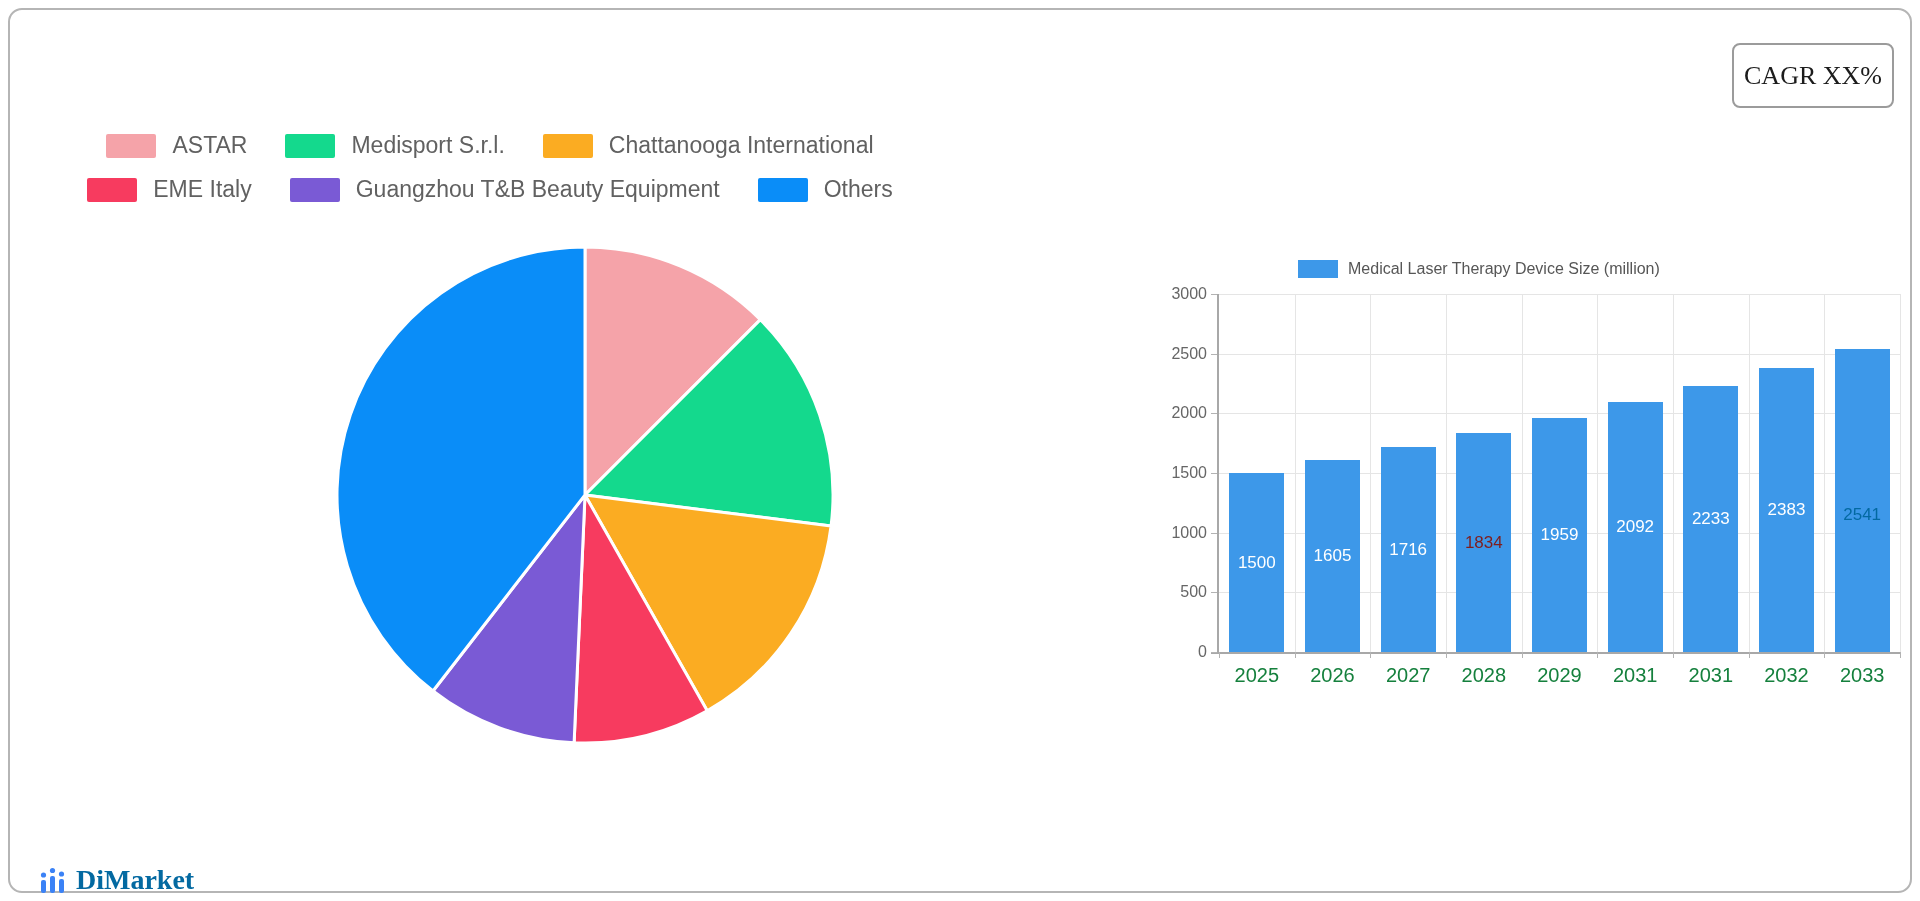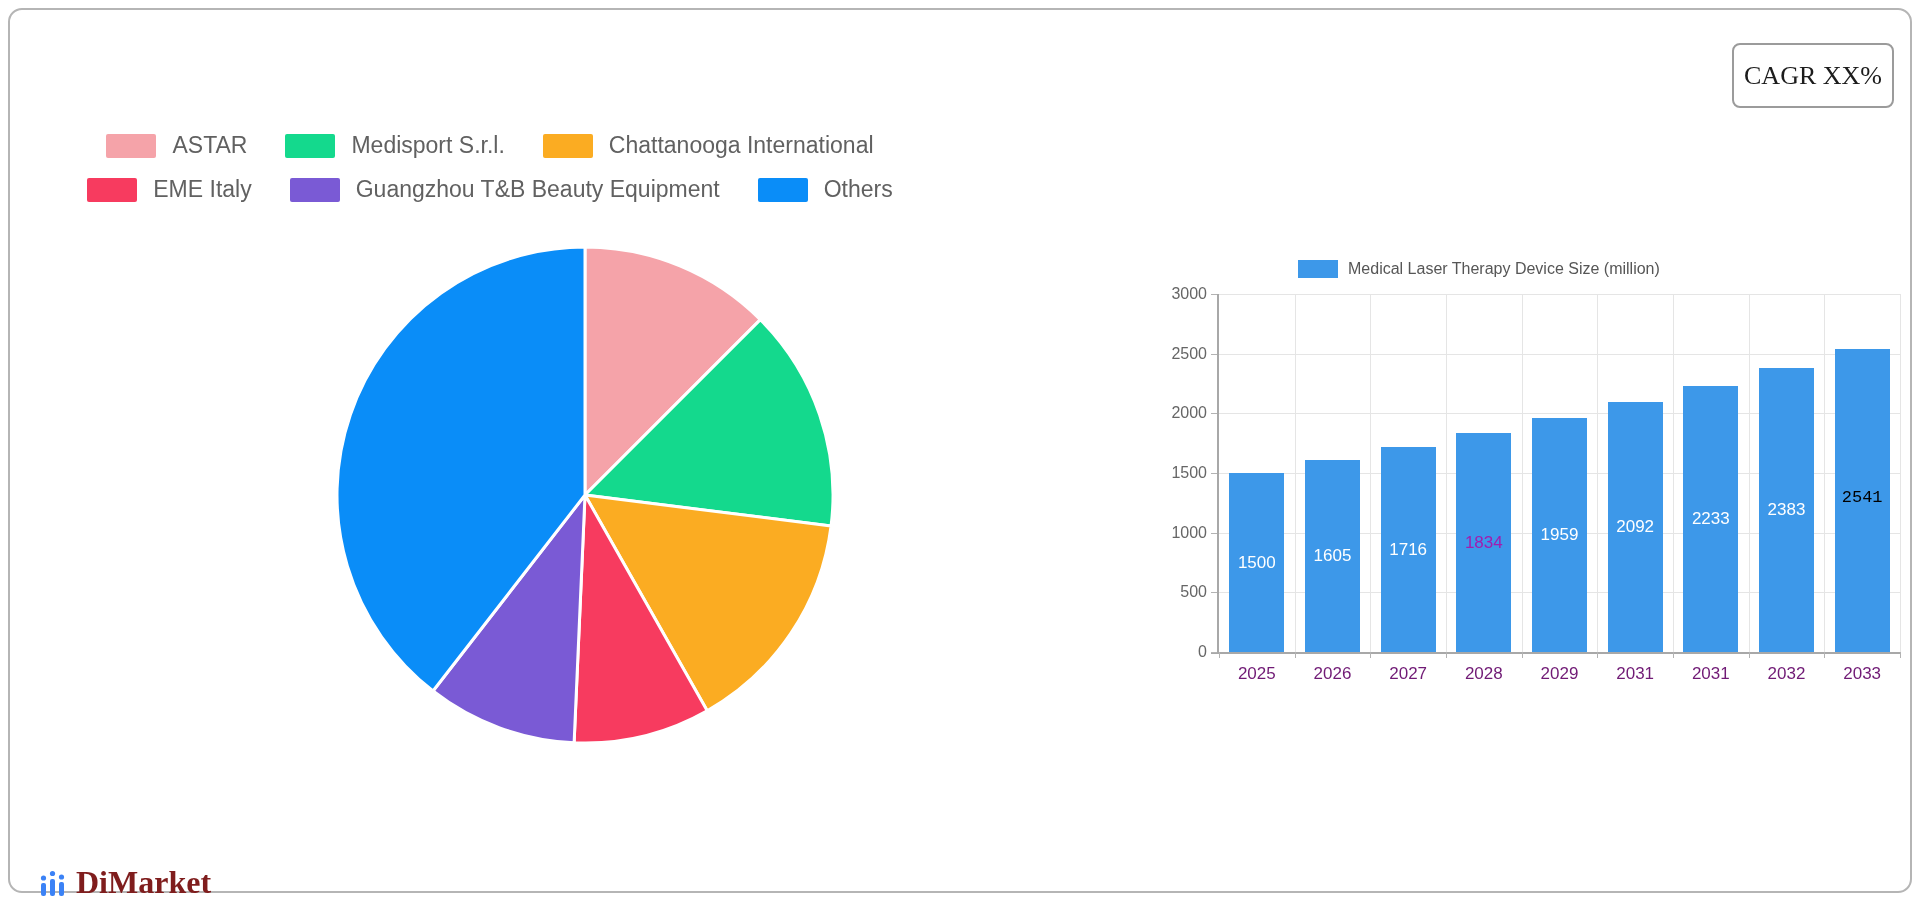--- a/index.html
+++ b/index.html
@@ -37,25 +37,25 @@
   .gridline-v { position:absolute; top:0; width:1px; height:100%; background:#e5e5e5; }
   .axis-y { position:absolute; left:-2px; top:0; width:2px; height:100%; background:#a8a8a8; }
   .axis-x { position:absolute; left:-8px; bottom:-2px; width:calc(100% + 8px); height:2px; background:#a8a8a8; }
   .tick-x { position:absolute; width:1px; height:6px; background:#b3b3b3; }
   .tick-y { position:absolute; height:1px; width:6px; background:#b3b3b3; left:-8px; }
   .bar { position:absolute; bottom:0; }
   .bar-value { position:absolute; transform:translate(-50%,-50%); color:#fff; font-size:17px; }
   .y-label { position:absolute; right:100%; margin-right:12px; width:60px; text-align:right;
              font-size:16px; color:#666; transform:translateY(-50%); }
   .x-label { position:absolute; top:100%; margin-top:12px; transform:translateX(-50%);
-             font-size:17px; color:#701a75; }
+             font-size:20px; color:#15803d; }
 
   
   #brand { position:absolute; left:28px; top:854px; display:flex; align-items:center; gap:8px; }
-  #brand-name { font-family:"Liberation Serif", serif; font-weight:bold; font-size:32px; color:#7f1d1d; }
+  #brand-name { font-family:"Liberation Serif", serif; font-weight:bold; font-size:28px; color:#0369a1; }
 </style>
 </head>
 <body>
 
 <div id="stage">
   <div id="card">
 
     <div id="cagr-box">
       <span>CAGR XX%</span>
     </div>
@@ -153,36 +153,36 @@
         <div class="bar" style="left: 10.3333px; width: 55px; height: 179px; background: rgb(61, 152, 233);"></div>
         <div class="bar-value" style="left: 37.8333px; top: 268.5px; color: rgb(255, 255, 255);">1500</div>
         <div class="x-label" style="left: 37.8333px;">2025</div>
         <div class="bar" style="left: 86px; width: 55px; height: 191.53px; background: rgb(61, 152, 233);"></div>
         <div class="bar-value" style="left: 113.5px; top: 262.235px; color: rgb(255, 255, 255);">1605</div>
         <div class="x-label" style="left: 113.5px;">2026</div>
         <div class="bar" style="left: 161.667px; width: 55px; height: 204.776px; background: rgb(61, 152, 233);"></div>
         <div class="bar-value" style="left: 189.167px; top: 255.612px; color: rgb(255, 255, 255);">1716</div>
         <div class="x-label" style="left: 189.167px;">2027</div>
         <div class="bar" style="left: 237.333px; width: 55px; height: 218.857px; background: rgb(61, 152, 233);"></div>
-        <div class="bar-value" style="left: 264.833px; top: 248.571px; color: #a21caf;">1834</div>
+        <div class="bar-value" style="left: 264.833px; top: 248.571px; color: #7f1d1d;">1834</div>
         <div class="x-label" style="left: 264.833px;">2028</div>
         <div class="bar" style="left: 313px; width: 55px; height: 233.774px; background: rgb(61, 152, 233);"></div>
         <div class="bar-value" style="left: 340.5px; top: 241.113px; color: rgb(255, 255, 255);">1959</div>
         <div class="x-label" style="left: 340.5px;">2029</div>
         <div class="bar" style="left: 388.667px; width: 55px; height: 249.645px; background: rgb(61, 152, 233);"></div>
         <div class="bar-value" style="left: 416.167px; top: 233.177px; color: rgb(255, 255, 255);">2092</div>
         <div class="x-label" style="left: 416.167px;">2031</div>
         <div class="bar" style="left: 464.333px; width: 55px; height: 266.471px; background: rgb(61, 152, 233);"></div>
         <div class="bar-value" style="left: 491.833px; top: 224.764px; color: rgb(255, 255, 255);">2233</div>
         <div class="x-label" style="left: 491.833px;">2031</div>
         <div class="bar" style="left: 540px; width: 55px; height: 284.371px; background: rgb(61, 152, 233);"></div>
         <div class="bar-value" style="left: 567.5px; top: 215.814px; color: rgb(255, 255, 255);">2383</div>
         <div class="x-label" style="left: 567.5px;">2032</div>
         <div class="bar" style="left: 615.667px; width: 55px; height: 303.226px; background: rgb(61, 152, 233);"></div>
-        <div class="bar-value" style="left: 643.167px; top: 203px; color: #000000; font-family: Liberation Mono, monospace;">2541</div>
+        <div class="bar-value" style="left: 643.167px; top: 221px; color: #0369a1;">2541</div>
         <div class="x-label" style="left: 643.167px;">2033</div>
       </div>
 
     <div id="brand">
       <svg width="30" height="30" viewBox="0 0 30 30">
         <circle cx="5.5" cy="10" r="2.6" fill="#3b82f6"></circle>
         <circle cx="14.5" cy="5.5" r="2.6" fill="#3b82f6"></circle>
         <circle cx="23.5" cy="9" r="2.6" fill="#3b82f6"></circle>
         <rect x="3" y="15" width="5" height="13" rx="2" fill="#3b82f6"></rect>
         <rect x="12" y="11" width="5" height="17" rx="2" fill="#3b82f6"></rect>

